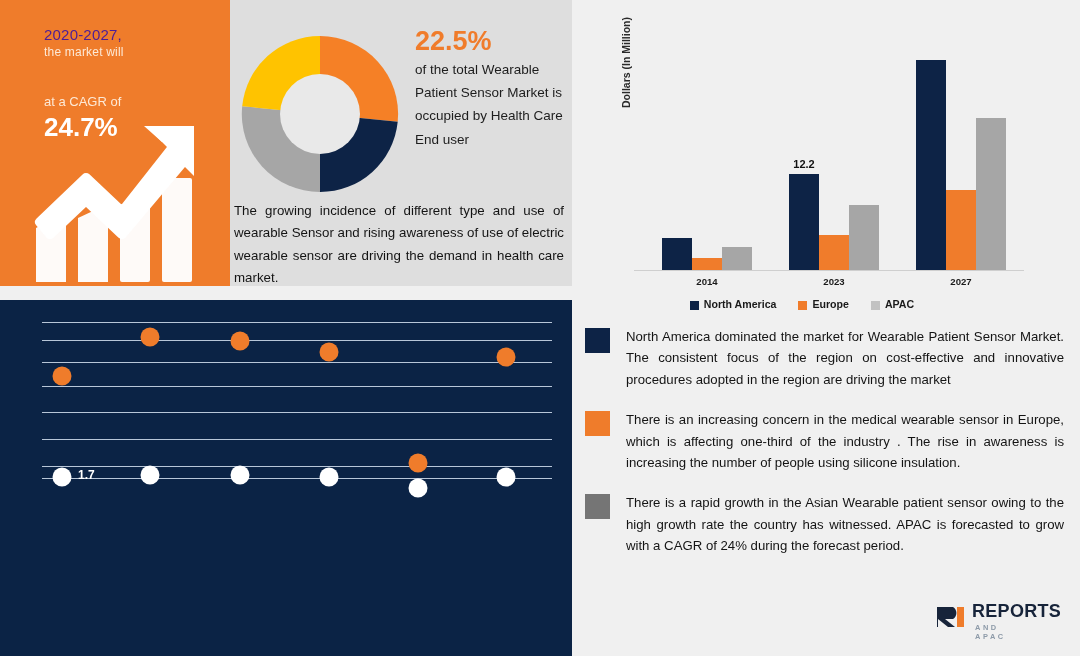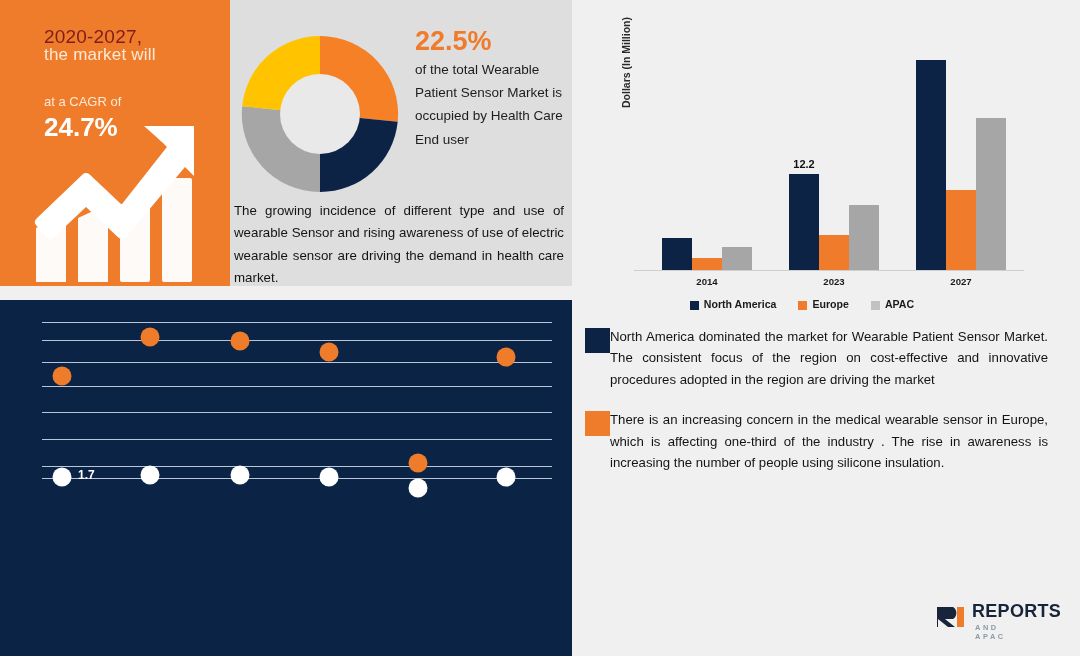--- a/index.html
+++ b/index.html
@@ -17,25 +17,25 @@
 
   
   .orange-panel {
     position: absolute; left: 0; top: 0;
     width: 230px; height: 286px;
     background: #ef7c2b;
     overflow: hidden;
   }
   .op-line1 {
     position: absolute; left: 44px; top: 26px;
-    font-size: 19px; color: #7f1d1d; letter-spacing: .2px;
+    font-size: 15px; color: #4c1d95; letter-spacing: .2px;
   }
   .op-line2 {
     position: absolute; left: 44px; top: 45px;
-    font-size: 17px; color: #fde9d6; letter-spacing: .2px;
+    font-size: 12px; color: #fde9d6; letter-spacing: .2px;
   }
   .op-accelerate {
     position: absolute; left: 44px; top: 62px;
     font-size: 27px; font-weight: bold; color: #ffffff;
     letter-spacing: .5px;
   }
   .op-line3 {
     position: absolute; left: 44px; top: 94px;
     font-size: 13px; color: #fde9d6;
   }
@@ -126,21 +126,21 @@
     position: absolute; left: 0; top: 268px; width: 460px;
     display: flex; justify-content: center; gap: 22px;
     font-size: 10.6px; font-weight: bold; color: #1a1a1a;
   }
   .bar-legend .sw {
     display: inline-block; width: 9px; height: 9px;
     margin-right: 5px; vertical-align: middle;
   }
 
   .rbullets { position: absolute; left: 0; top: 326px; width: 508px; }
-  .rbullet { display: flex; margin-bottom: 19px; padding-left: 13px; }
+  .rbullet { display: flex; gap: 16px; margin-bottom: 19px; padding-left: 13px; }
   .rbullet .sq { width: 25px; height: 25px; flex: 0 0 25px; margin-top: 2px; }
   .rbullet .rtxt {
     font-size: 13.2px; color: #141414; line-height: 1.62;
     text-align: justify; width: 438px;
   }
 
   .logo { position: absolute; left: 935px; top: 601px; }
   .logo-mark { position: absolute; left: 0; top: 4px; }
   .logo-reports {
     position: absolute; left: 37px; top: 0;
@@ -263,20 +263,24 @@
 
     <div class="rbullets">
       <div class="rbullet">
         <div class="sq" style="background:#0d2346"></div>
         <div class="rtxt">North America dominated the market for Wearable Patient Sensor Market. The consistent focus of the region on cost-effective and innovative procedures adopted in the region are driving the market</div>
       </div>
       <div class="rbullet">
         <div class="sq" style="background:#ef7c2b"></div>
         <div class="rtxt">There is an increasing concern in the medical wearable sensor in Europe, which is affecting one-third of the industry . The rise in awareness is increasing the number of people using silicone insulation.</div>
       </div>
+      <div class="rbullet">
+        <div class="sq" style="background:#757575"></div>
+        <div class="rtxt">There is a rapid growth in the Asian Wearable patient sensor owing to the high growth rate the country has witnessed. APAC is forecasted to grow with a CAGR of 24% during the forecast period.</div>
+      </div>
     </div>
   </div>
 
   <div class="logo">
     <svg class="logo-mark" width="32" height="24" viewBox="0 0 32 24">
       <path d="M2 2 H18 A7 7 0 0 1 18 14 H10 L20 22 H13 L3 14 V22 H2 Z" fill="#17243a"></path>
       <rect x="22" y="2" width="7" height="20" fill="#ef7c2b"></rect>
     </svg>
     <div class="logo-reports">REPORTS</div>
     <div class="logo-sub">AND APAC</div>

